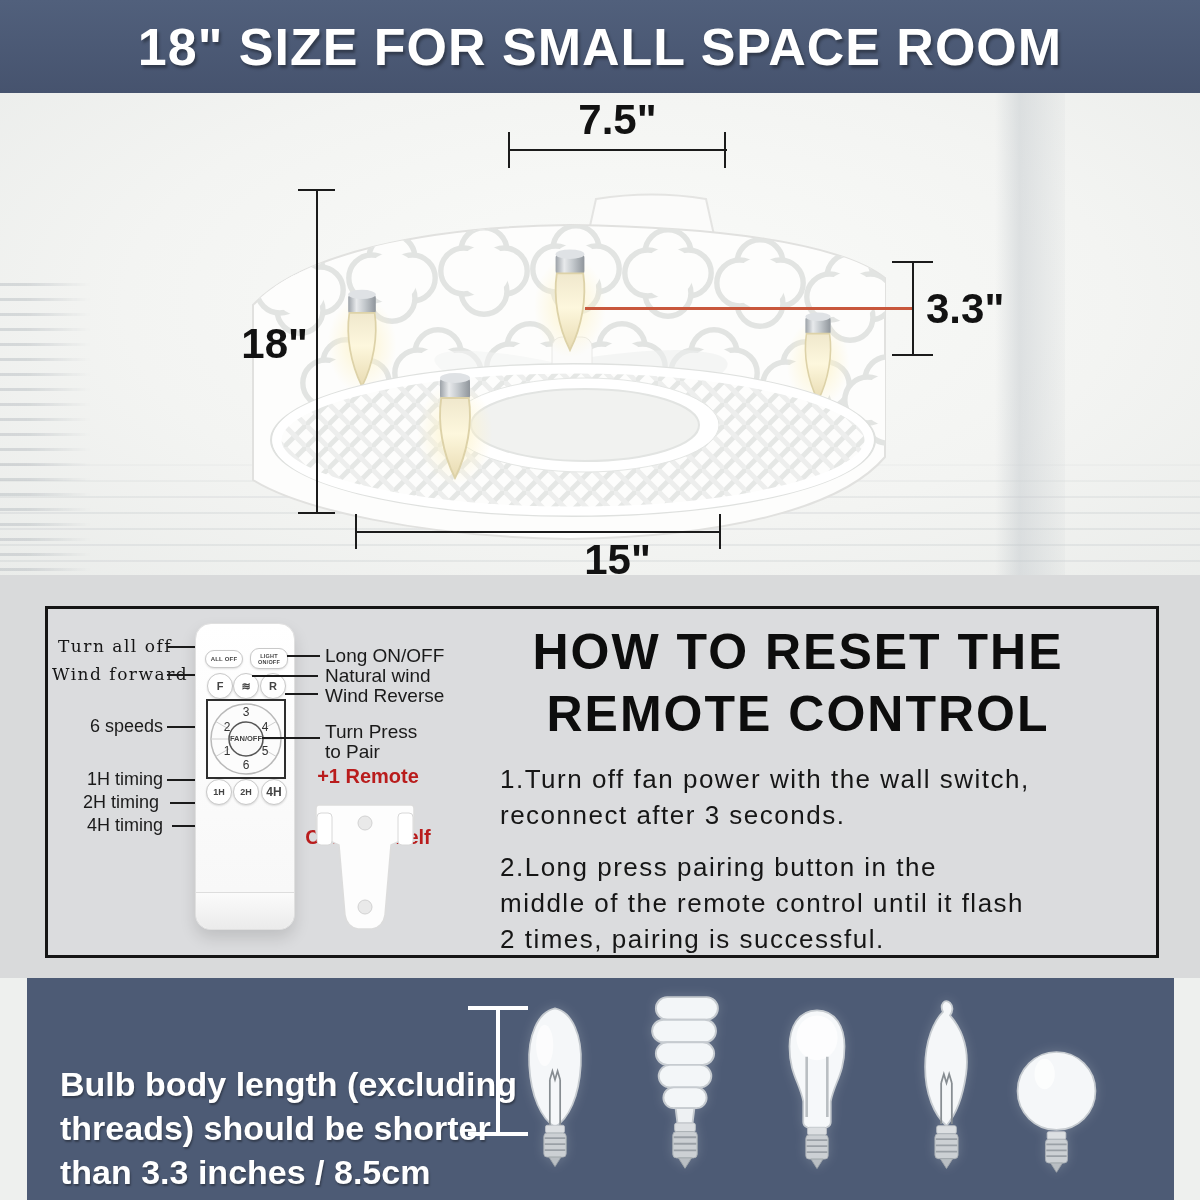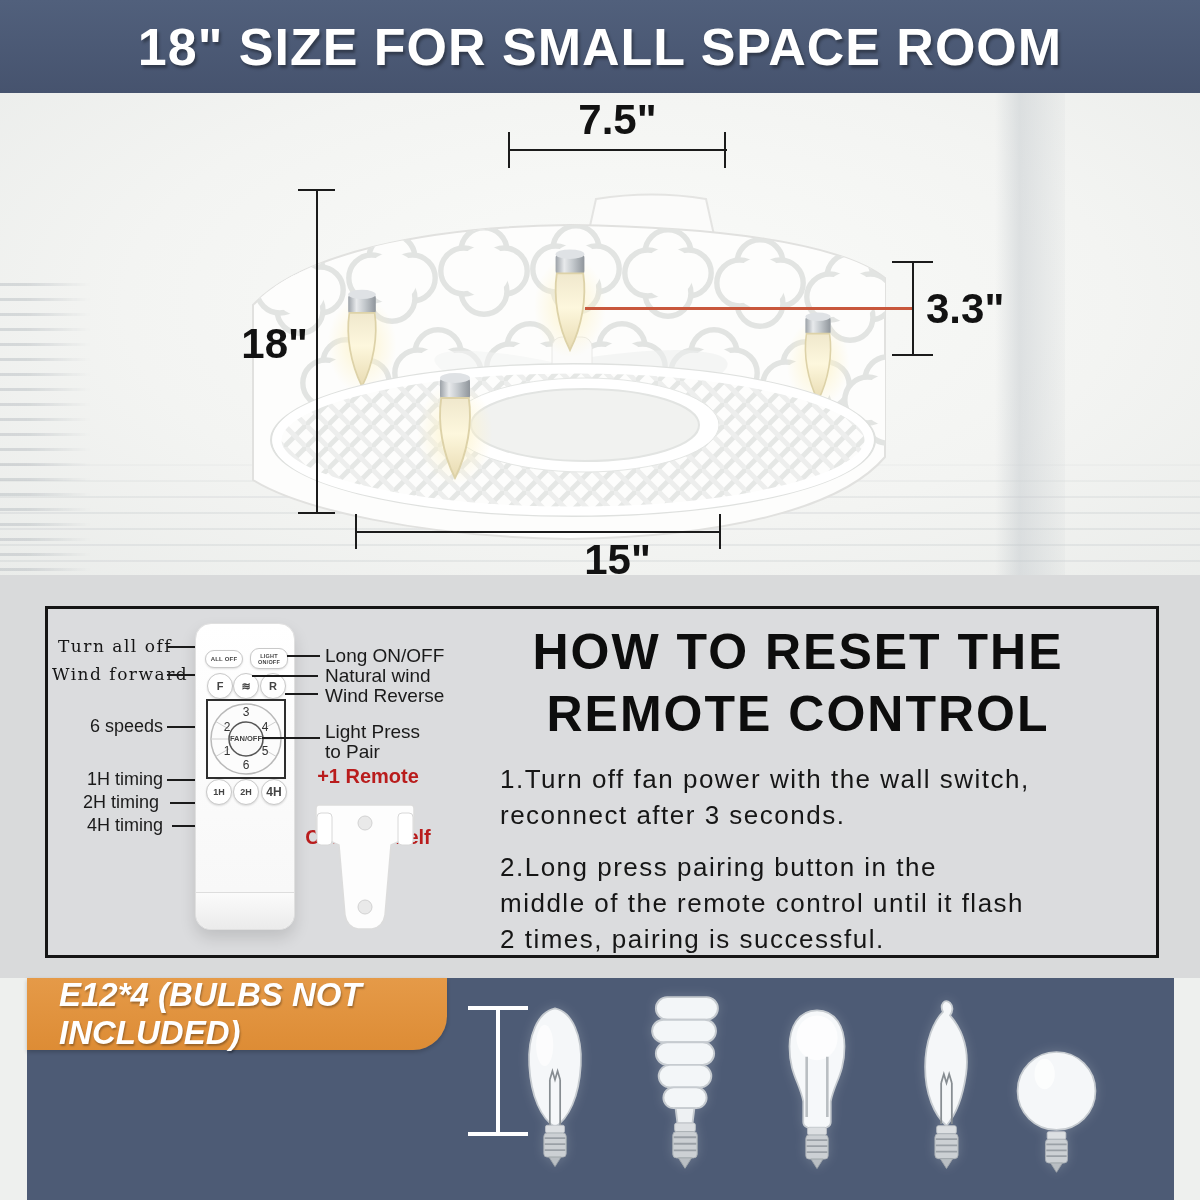--- a/index.html
+++ b/index.html
@@ -257,21 +257,21 @@
     </div>
 
     <div class="ldr" style="left:239px;top:46px;width:33px;height:2px;"></div>
     <div class="ldr" style="left:204px;top:66px;width:66px;height:2px;"></div>
     <div class="ldr" style="left:237px;top:84px;width:33px;height:2px;"></div>
     <div class="ldr" style="left:214px;top:128px;width:58px;height:2px;"></div>
 
     <div class="sl" style="left:277px;top:36px;font-size:19px;">Long ON/OFF</div>
     <div class="sl" style="left:277px;top:56px;font-size:19px;">Natural wind</div>
     <div class="sl" style="left:277px;top:76px;font-size:19px;">Wind Reverse</div>
-    <div class="sl" style="left:277px;top:112px;font-size:19px;">Light Press</div>
+    <div class="sl" style="left:277px;top:112px;font-size:19px;">Turn Press</div>
     <div class="sl" style="left:277px;top:132px;font-size:19px;">to Pair</div>
     <div class="sl green" style="left:250px;top:156px;width:140px;text-align:center;font-size:20px;">+1 Remote</div>
     <div class="sl green" style="left:250px;top:176px;width:140px;text-align:center;font-size:20px;margin-top:41px;">Control Shelf</div>
 
     <svg class="abs" style="left:265px;top:192px;" width="104" height="132" viewBox="0 0 104 132">
       <path d="M6,4 H98 Q101,4 101,8 L101,30 Q101,34 96,36 L78,44 L72,114 Q70,126 59,128 L45,128 Q34,126 32,114 L26,44 L8,36 Q3,34 3,30 L3,8 Q3,4 6,4 Z" fill="#fdfdfd" stroke="#dcdcdc" stroke-width="1.5"></path>
       <rect x="4" y="12" width="15" height="32" rx="4" fill="#ffffff" stroke="#d8d8d8"></rect>
       <rect x="85" y="12" width="15" height="32" rx="4" fill="#ffffff" stroke="#d8d8d8"></rect>
       <circle cx="52" cy="22" r="7" fill="#e9e9e9" stroke="#d2d2d2"></circle>
       <circle cx="52" cy="106" r="7" fill="#e9e9e9" stroke="#d2d2d2"></circle>
@@ -285,24 +285,26 @@
     </div>
     <div class="rst-step" style="top:240px;">
       <span>2.Long press pairing button in the</span>
       <span>middle of the remote control until it flash</span>
       <span>2 times, pairing is successful.</span>
     </div>
   </div>
 
   <div class="abs panel"></div>
 
-  <div class="abs obanner">
-    <span>E12*4 (BULBS NOT INCLUDED)</span>
-  </div>
-
+
+  <div class="note">
+    <span>Bulb body length (excluding</span>
+    <span>threads) should be shorter</span>
+    <span>than 3.3 inches / 8.5cm</span>
+  </div>
 
   <div class="abs ibeam" style="left:468px;top:1006px;width:60px;height:130px;">
     <div style="left:0;top:0;width:60px;height:4px;"></div>
     <div style="left:28px;top:0;width:4px;height:130px;"></div>
     <div style="left:0;top:126px;width:60px;height:4px;"></div>
   </div>
 
   <svg class="bulbicon" style="left:512px;top:998px;" width="86" height="172" viewBox="0 0 100 200">
     <path d="M50,12 C70,16 82,44 80,78 C78,115 66,140 50,150 C34,140 22,115 20,78 C18,44 30,16 50,12 Z" fill="#f5f7f9" stroke="#c6cbd0" stroke-width="2"></path>
     <ellipse cx="38" cy="55" rx="10" ry="24" fill="#ffffff" opacity=".65"></ellipse>

